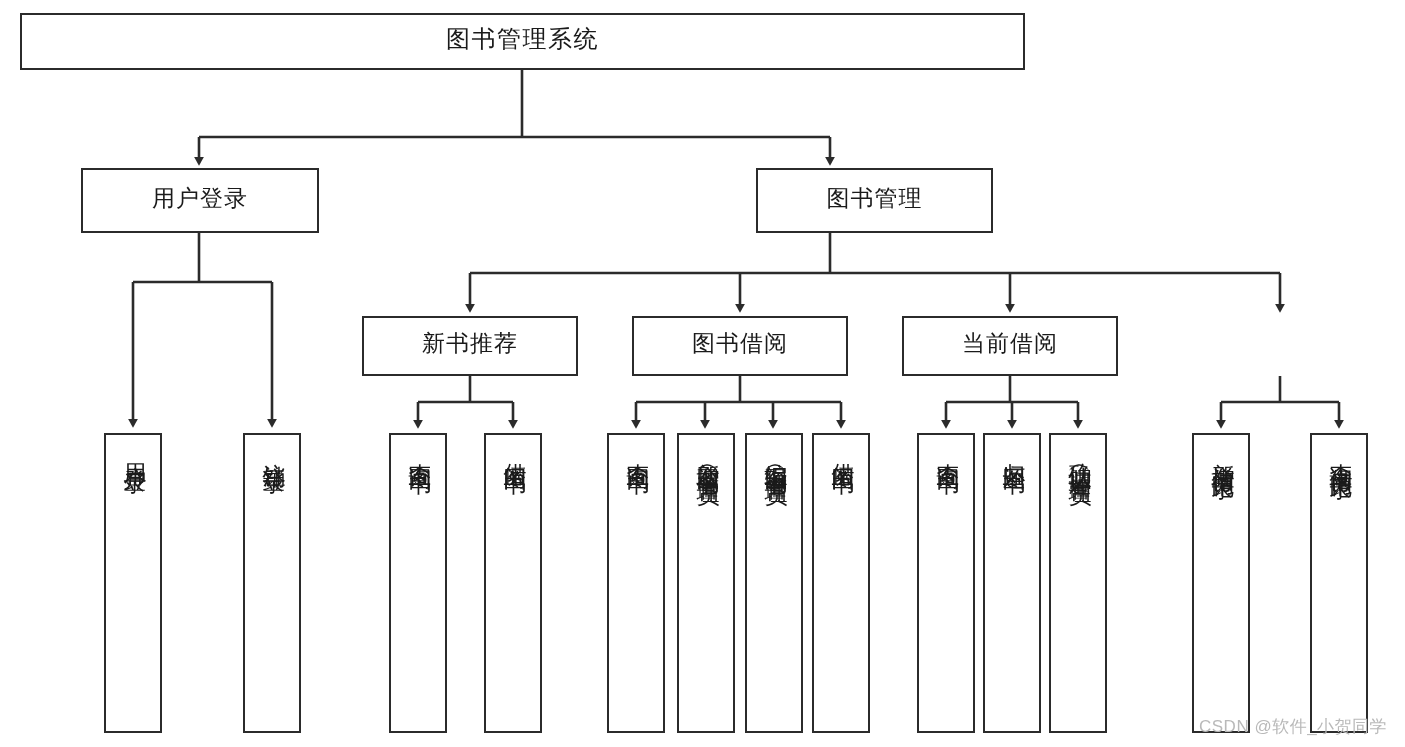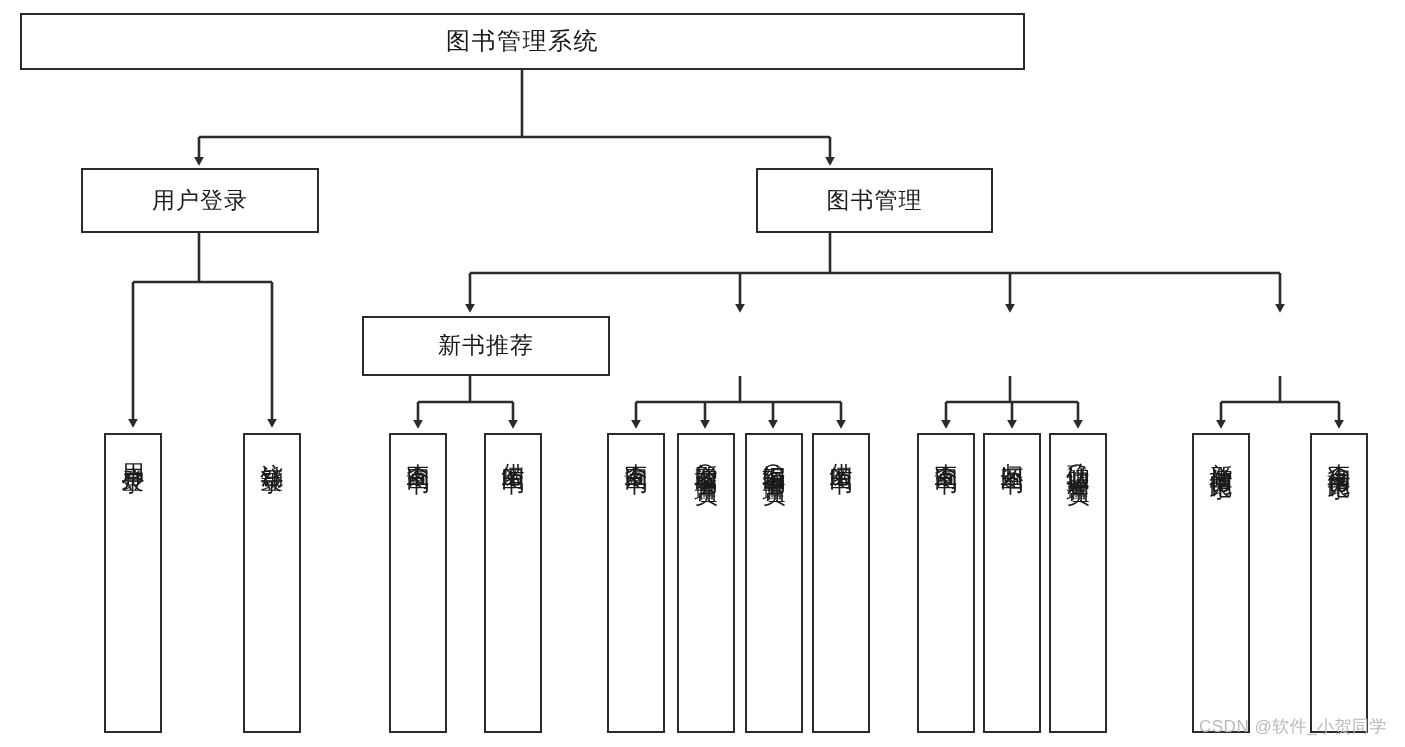--- a/index.html
+++ b/index.html
@@ -33,20 +33,21 @@
     display: flex;
     align-items: center;
     justify-content: center;
     color: #1a1a1a;
   }
   .node .label {
     display: block;
     text-align: center;
     line-height: 1.12;
     white-space: nowrap;
+    font-family: Liberation Mono, monospace;
   }
   
   .node.horiz .label {
     font-size: 23px;
     letter-spacing: 1px;
   }
   .node.root .label {
     font-size: 24px;
     letter-spacing: 1.5px;
   }
@@ -133,22 +134,28 @@
     <span class="label">图书管理系统</span>
   </div>
 
   <div class="node horiz" style="left:81px; top:168px; width:238px; height:65px;">
     <span class="label">用户登录</span>
   </div>
   <div class="node horiz" style="left:712px; top:168px; width:237px; height:65px;margin-left:44px;">
     <span class="label">图书管理</span>
   </div>
 
-  <div class="node horiz" style="left:362px; top:316px; width:248px; height:60px;">
+  <div class="node horiz" style="left:362px; top:316px; width:216px; height:60px;">
     <span class="label">新书推荐</span>
+  </div>
+  <div class="node horiz" style="left:632px; top:316px; width:216px; height:60px;">
+    <span class="label">图书借阅</span>
+  </div>
+  <div class="node horiz" style="left:902px; top:316px; width:216px; height:60px;">
+    <span class="label">当前借阅</span>
   </div>
 
   <div class="node vert" style="left:104px; top:433px; width:58px; height:300px;">
     <span class="label">用户登录</span>
   </div>
   <div class="node vert" style="left:243px; top:433px; width:58px; height:300px;">
     <span class="label">注销登录</span>
   </div>
 
   <div class="node vert" style="left:389px; top:433px; width:58px; height:300px;">

